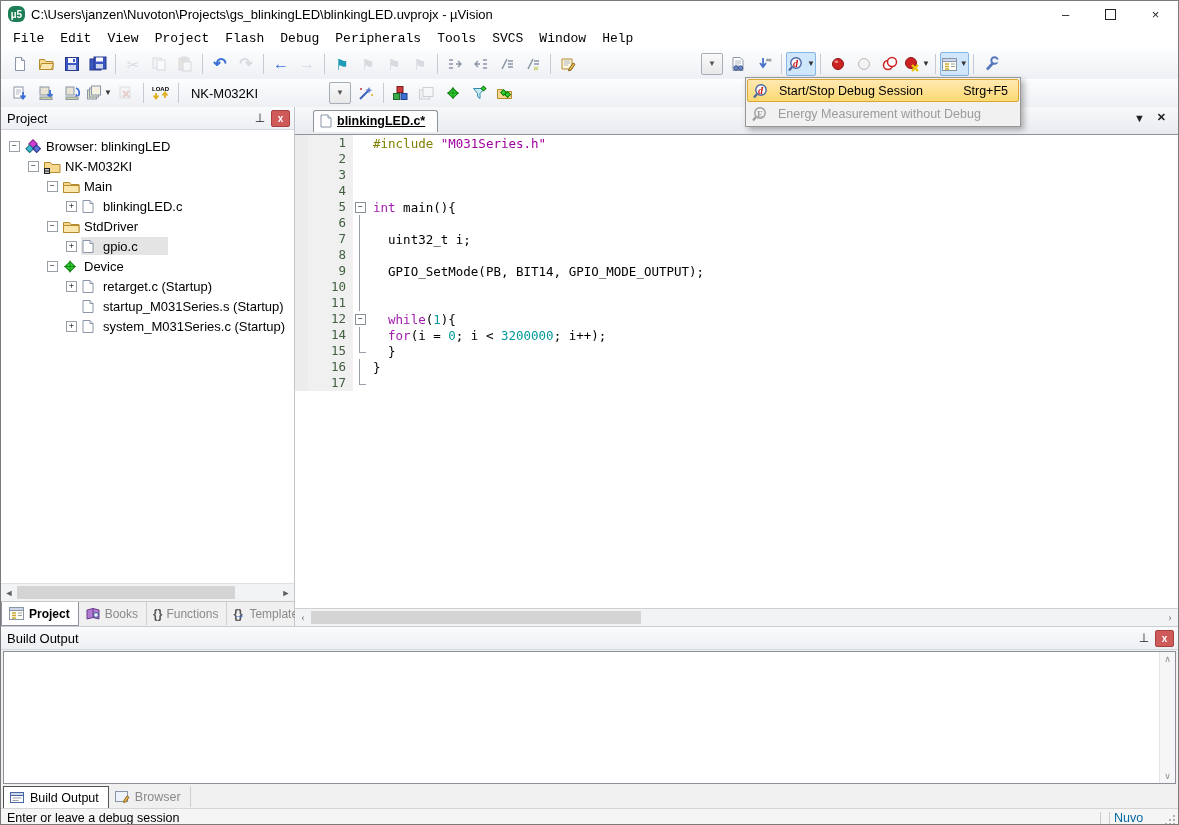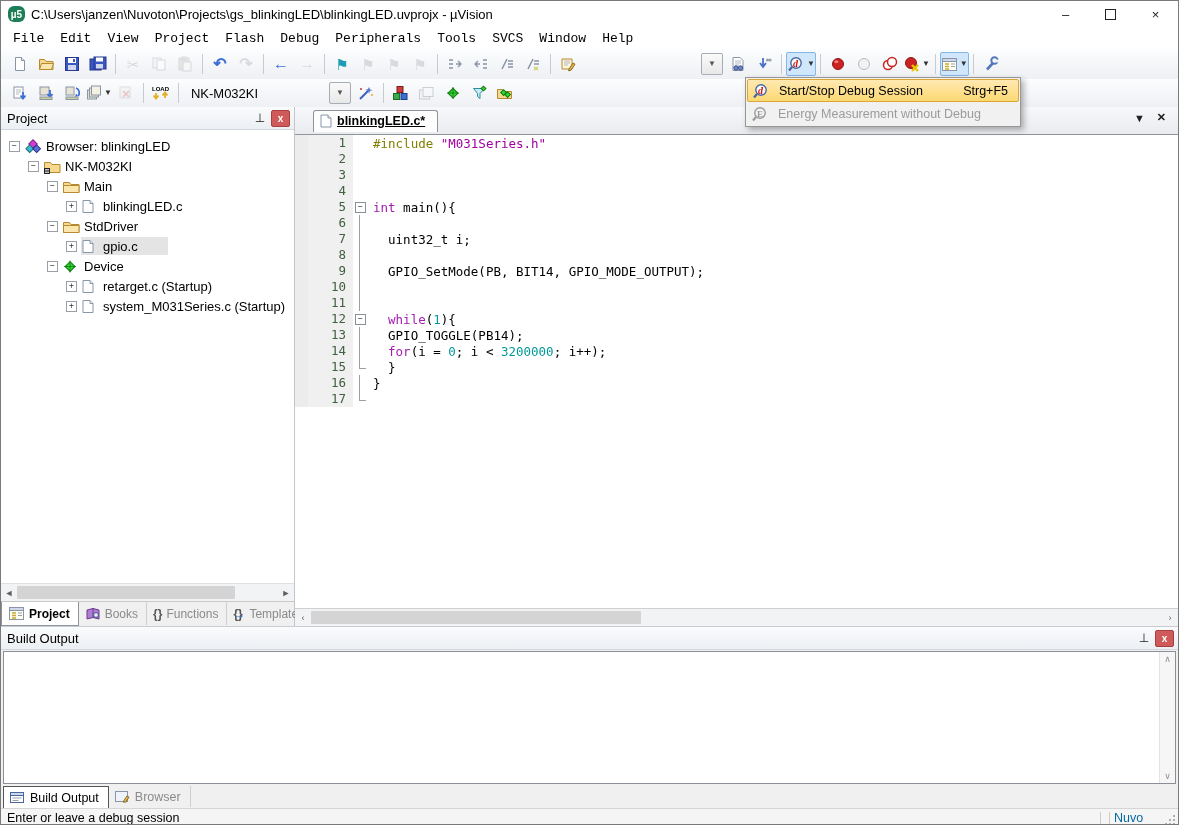--- a/index.html
+++ b/index.html
@@ -497,20 +497,30 @@
           <span class="expander">+</span>
           <span class="sel-wrap">
             <span class="ticon"><svg width="14" height="15" viewBox="0 0 14 15">
                 <path d="M2 1.5h7l3 3v9H2z" fill="#fff" stroke="#8a96a8"></path>
                 <path d="M9 1.5v3h3" fill="#e6ebf3" stroke="#8a96a8"></path>
               </svg></span>
             <span>retarget.c (Startup)</span>
           </span>
         </div>
         <div class="trow" style="padding-left: 65px;">
+          <span class="expander none"></span>
+          <span class="sel-wrap">
+            <span class="ticon"><svg width="14" height="15" viewBox="0 0 14 15">
+                <path d="M2 1.5h7l3 3v9H2z" fill="#fff" stroke="#8a96a8"></path>
+                <path d="M9 1.5v3h3" fill="#e6ebf3" stroke="#8a96a8"></path>
+              </svg></span>
+            <span>startup_M031Series.s (Startup)</span>
+          </span>
+        </div>
+        <div class="trow" style="padding-left: 65px;">
           <span class="expander">+</span>
           <span class="sel-wrap">
             <span class="ticon"><svg width="14" height="15" viewBox="0 0 14 15">
                 <path d="M2 1.5h7l3 3v9H2z" fill="#fff" stroke="#8a96a8"></path>
                 <path d="M9 1.5v3h3" fill="#e6ebf3" stroke="#8a96a8"></path>
               </svg></span>
             <span>system_M031Series.c (Startup)</span>
           </span>
         </div>
       </div>
@@ -568,21 +578,20 @@
         <div class="cline"><span class="gutter-stipple"></span><span class="lnum">3</span><span class="foldcol"></span><span class="ctext"></span></div>
         <div class="cline"><span class="gutter-stipple"></span><span class="lnum">4</span><span class="foldcol"></span><span class="ctext"></span></div>
         <div class="cline"><span class="gutter-stipple"></span><span class="lnum">5</span><span class="foldcol"><span class="fold-box">−</span></span><span class="ctext"><span class="tok-kw">int</span><span class="tok-pl"> main(){</span></span></div>
         <div class="cline"><span class="gutter-stipple"></span><span class="lnum">6</span><span class="foldcol"><span class="fold-bar"></span></span><span class="ctext"></span></div>
         <div class="cline"><span class="gutter-stipple"></span><span class="lnum">7</span><span class="foldcol"><span class="fold-bar"></span></span><span class="ctext"><span class="tok-pl">  uint32_t i;</span></span></div>
         <div class="cline"><span class="gutter-stipple"></span><span class="lnum">8</span><span class="foldcol"><span class="fold-bar"></span></span><span class="ctext"></span></div>
         <div class="cline"><span class="gutter-stipple"></span><span class="lnum">9</span><span class="foldcol"><span class="fold-bar"></span></span><span class="ctext"><span class="tok-pl">  GPIO_SetMode(PB, BIT14, GPIO_MODE_OUTPUT);</span></span></div>
         <div class="cline"><span class="gutter-stipple"></span><span class="lnum">10</span><span class="foldcol"><span class="fold-bar"></span></span><span class="ctext"></span></div>
         <div class="cline"><span class="gutter-stipple"></span><span class="lnum">11</span><span class="foldcol"><span class="fold-bar"></span></span><span class="ctext"></span></div>
         <div class="cline"><span class="gutter-stipple"></span><span class="lnum">12</span><span class="foldcol"><span class="fold-box">−</span></span><span class="ctext"><span class="tok-pl">  </span><span class="tok-kw">while</span><span class="tok-pl">(</span><span class="tok-num">1</span><span class="tok-pl">){</span></span></div>
-        <div class="cline"><span class="gutter-stipple"></span><span class="lnum">13</span><span class="foldcol"><span class="fold-bar"></span></span><span class="ctext"><span class="tok-pl">  GPIO_TOGGLE(PB14);</span></span></div>
         <div class="cline"><span class="gutter-stipple"></span><span class="lnum">14</span><span class="foldcol"><span class="fold-bar"></span></span><span class="ctext"><span class="tok-pl">  </span><span class="tok-kw">for</span><span class="tok-pl">(i = </span><span class="tok-num">0</span><span class="tok-pl">; i &lt; </span><span class="tok-num">3200000</span><span class="tok-pl">; i++);</span></span></div>
         <div class="cline"><span class="gutter-stipple"></span><span class="lnum">15</span><span class="foldcol"><span class="fold-end"></span></span><span class="ctext"><span class="tok-pl">  }</span></span></div>
         <div class="cline"><span class="gutter-stipple"></span><span class="lnum">16</span><span class="foldcol"><span class="fold-bar"></span></span><span class="ctext"><span class="tok-pl">}</span></span></div>
         <div class="cline"><span class="gutter-stipple"></span><span class="lnum">17</span><span class="foldcol"><span class="fold-end"></span></span><span class="ctext"></span></div>
       </div>
     <div class="hscroll">
       <span class="arr">‹</span>
       <span class="thumb" style="width:330px"></span>
       <span class="arr" style="margin-left:auto">›</span>
     </div>

